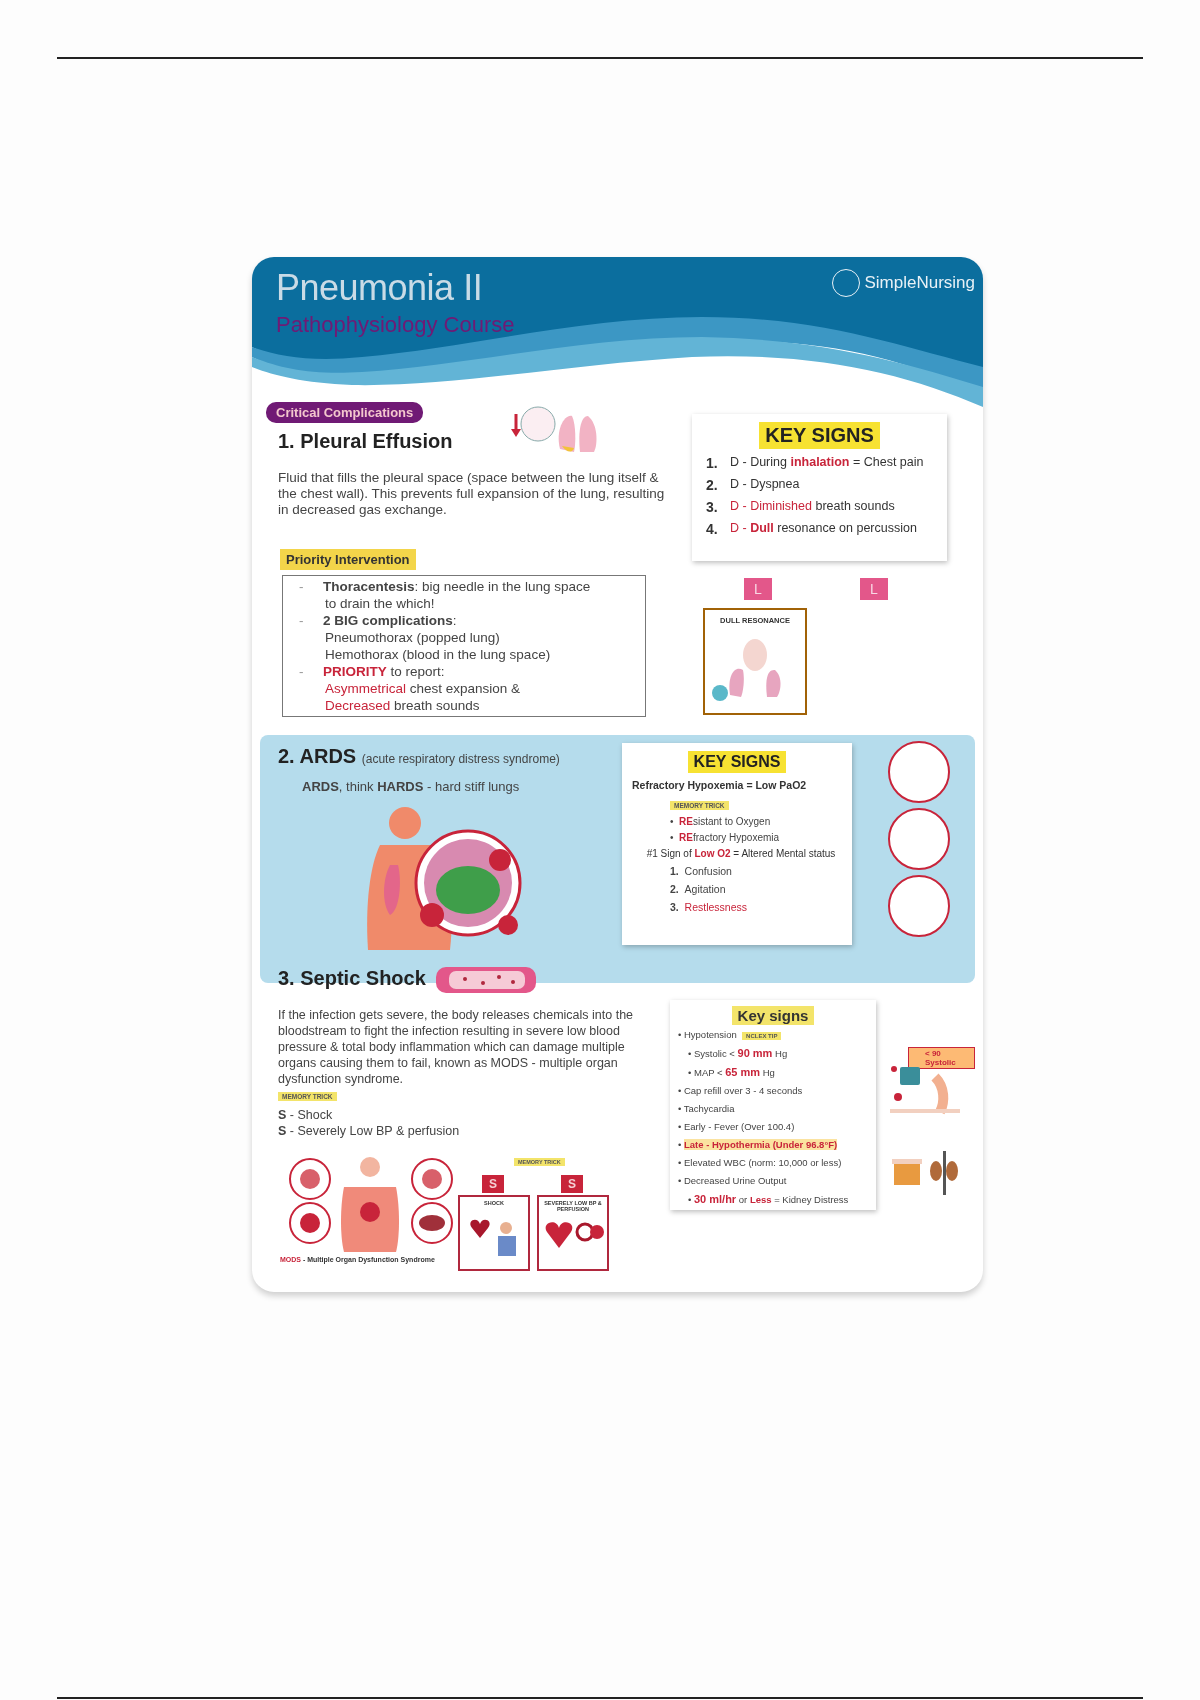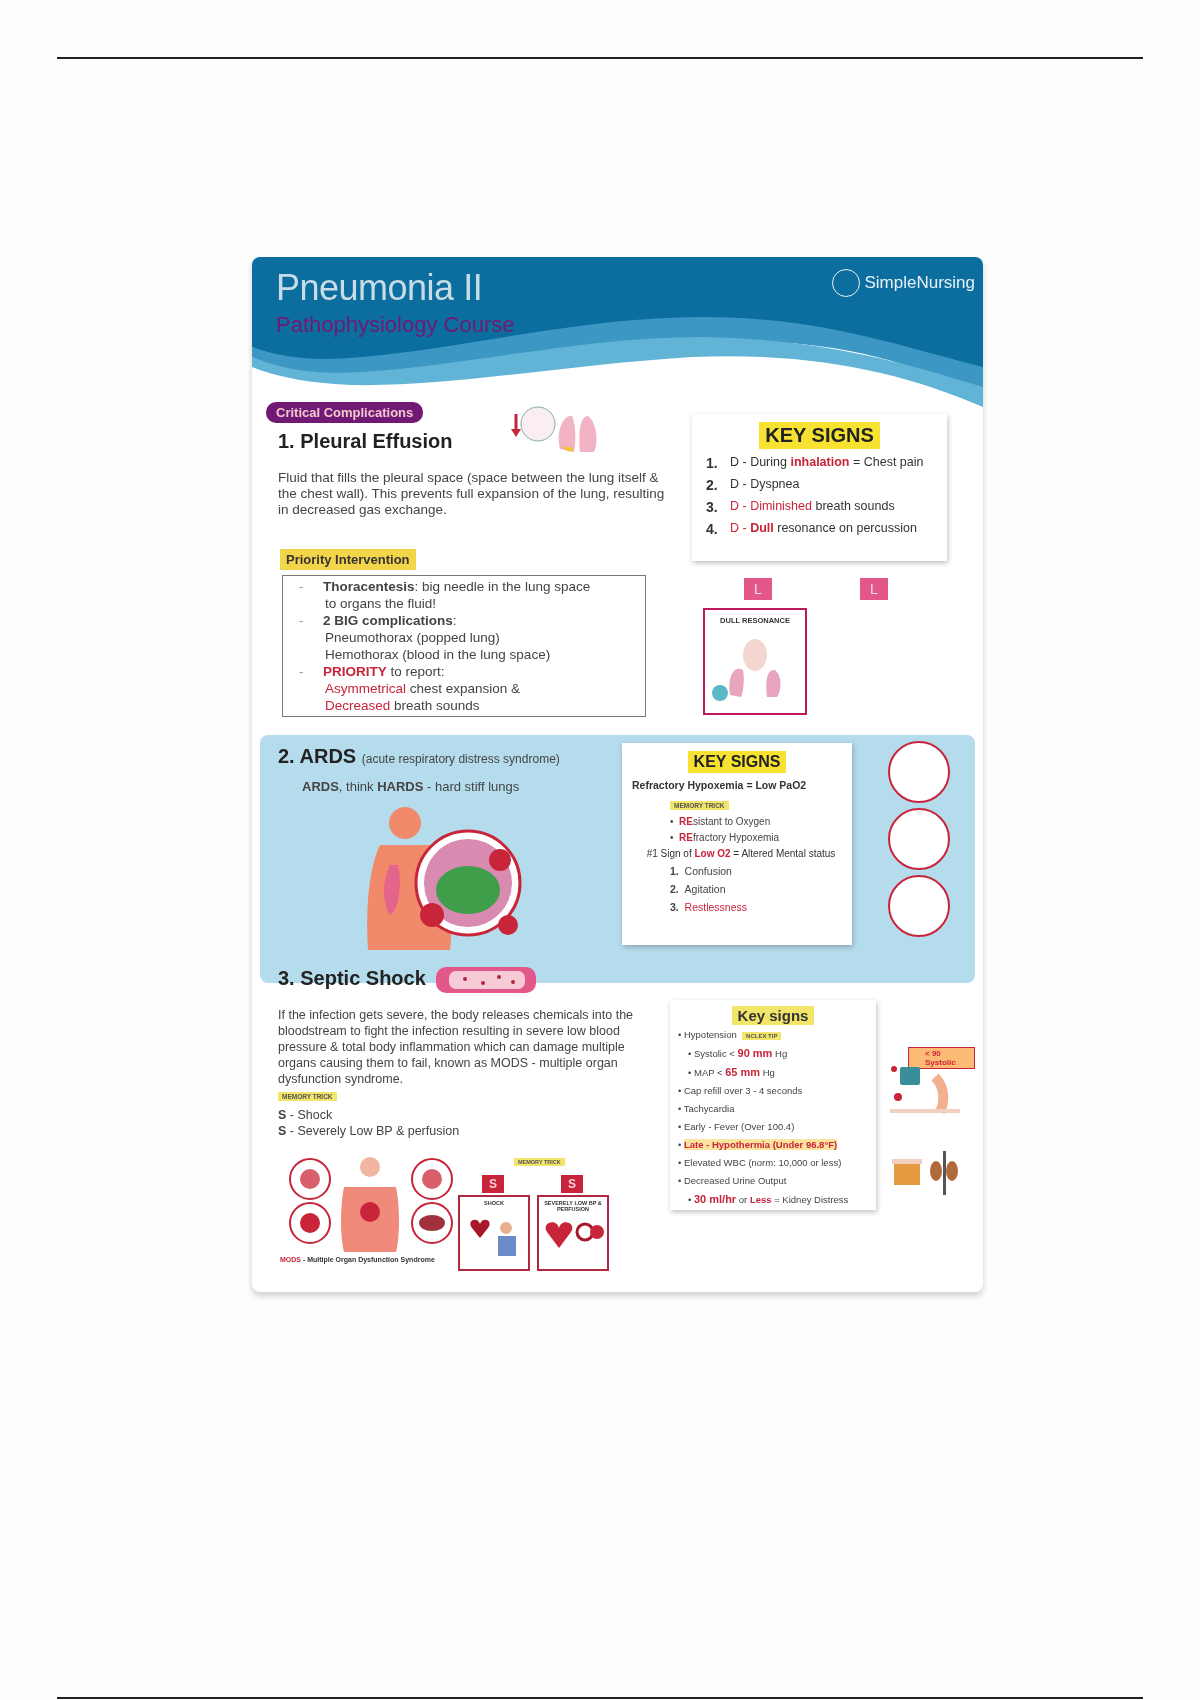--- a/index.html
+++ b/index.html
@@ -1,18 +1,18 @@
 <!DOCTYPE html>
 <html><head>
 <meta charset="utf-8">
 <style>
   html,body{margin:0;padding:0;}
   body{width:1200px;height:1700px;background:#fdfdfd;position:relative;overflow:hidden;font-family:"Liberation Sans",sans-serif;color:#333;}
   .rule{position:absolute;left:57px;width:1086px;height:2px;background:#222;}
-  .card{position:absolute;left:252px;top:257px;width:731px;height:1035px;background:#fff;border-radius:8px;box-shadow:0 4px 6px rgba(0,0,0,0.18);overflow:hidden;}
+  .card{position:absolute;left:252px;top:257px;width:731px;height:1035px;background:#fff;border-radius:22px;box-shadow:0 4px 6px rgba(0,0,0,0.18);overflow:hidden;}
   .header{position:absolute;left:0;top:0;width:731px;height:150px;}
   .header svg{position:absolute;left:0;top:0;}
   .title{position:absolute;left:24px;top:10px;font-size:36px;color:#c9dbe6;font-weight:normal;letter-spacing:-0.5px;}
   .subtitle{position:absolute;left:24px;top:55px;font-size:22px;color:#701a75;}
   .logo{position:absolute;right:8px;top:12px;display:flex;align-items:center;gap:4px;color:#e8f1f6;font-size:17px;}
   .logo-circle{width:26px;height:26px;border:1.5px solid #e8f1f6;border-radius:50%;}
   .sec{position:absolute;left:8px;width:715px;}
   .sec1{top:145px;height:325px;}
   .sec2{top:478px;height:248px;background:#b5dcec;border-radius:8px;}
   .sec3{top:700px;height:330px;}
@@ -27,21 +27,21 @@
   .pri-box{position:absolute;left:22px;top:173px;width:362px;height:138px;border:1px solid #777;font-size:13.5px;line-height:17px;color:#444;padding:2px 0 0 0;}
   .pri-box .row{padding-left:40px;position:relative;}
   .pri-box .row.dash::before{content:"-";position:absolute;left:16px;color:#999;}
   .pri-box .row.ind{padding-left:42px;}
   .keybox{position:absolute;background:#fff;box-shadow:1px 2px 5px rgba(0,0,0,0.25);}
   .kb1{left:432px;top:12px;width:255px;height:147px;}
   .kb-title{display:block;width:max-content;margin:8px auto 6px;background:#f7e232;font-weight:bold;color:#222;padding:2px 6px;font-size:20px;}
   .kb1 .item{font-size:12.5px;color:#333;margin:0 0 6px 14px;display:flex;gap:10px;}
   .kb1 .item .n{font-weight:bold;font-size:14px;width:14px;}
   .lbox-tag{position:absolute;width:28px;height:22px;background:#e3578a;color:#f8d8e4;font-size:14px;text-align:center;line-height:22px;}
-  .lbox{position:absolute;width:100px;height:103px;border:2px solid #be185d;background:#fff;}
+  .lbox{position:absolute;width:100px;height:103px;border:2px solid #a16207;background:#fff;}
   .lbox-cap{font-size:7.5px;font-weight:bold;text-align:center;margin-top:6px;color:#333;}
   .lung{position:absolute;}
   .kb2{left:362px;top:8px;width:230px;height:202px;}
   .kb2 .line{font-size:10.5px;color:#333;margin-left:10px;margin-bottom:3px;}
   .mem{display:inline-block;background:#f3e46a;font-size:6.5px;font-weight:bold;padding:1px 4px;color:#555;}
   .kb2 .bul{margin-left:48px;font-size:10px;color:#444;margin-bottom:5px;}
   .kb2 .num{margin-left:48px;font-size:10.5px;color:#444;margin-bottom:6px;}
   .circ{position:absolute;width:58px;height:58px;border:2px solid #c8243a;border-radius:50%;background:#fff;}
   .kb3{left:410px;top:43px;width:206px;height:210px;}
   .kb3 .title3{display:block;width:max-content;margin:6px auto 4px;background:#f3e46a;font-weight:bold;font-size:15px;padding:1px 6px;color:#333;}
@@ -82,21 +82,21 @@
       <path d="M50 45 C45 25 55 10 62 12 C66 20 66 40 64 48 Z" fill="#f2b3c4"></path>
       <path d="M70 48 C68 30 70 12 78 12 C88 20 88 40 84 48 Z" fill="#f2b3c4"></path>
       <path d="M52 42 C56 48 62 50 64 44 Z" fill="#f2c23a"></path>
     </svg>
     <div class="h2" style="left:18px;top:28px;">1. Pleural Effusion</div>
     <div class="body-text" style="left:18px;top:68px;width:395px;">Fluid that fills the pleural space (space between the lung itself &amp; the chest wall). This prevents full expansion of the lung, resulting in decreased gas exchange.</div>
 
     <span class="pri-label hl-yellow">Priority Intervention</span>
     <div class="pri-box">
       <div class="row dash"><b>Thoracentesis</b><span>: big needle in the lung space</span></div>
-      <div class="row ind">to organs the fluid!</div>
+      <div class="row ind">to drain the which!</div>
       <div class="row dash"><b>2 BIG complications</b><span>:</span></div>
       <div class="row ind">Pneumothorax (popped lung)</div>
       <div class="row ind">Hemothorax (blood in the lung space)</div>
       <div class="row dash"><b class="red">PRIORITY</b><span> to report:</span></div>
       <div class="row ind"><span class="red">Asymmetrical</span><span> chest expansion &amp;</span></div>
       <div class="row ind"><span class="red">Decreased</span><span> breath sounds</span></div>
     </div>
 
     <div class="keybox kb1">
       <span class="kb-title">KEY SIGNS</span>

